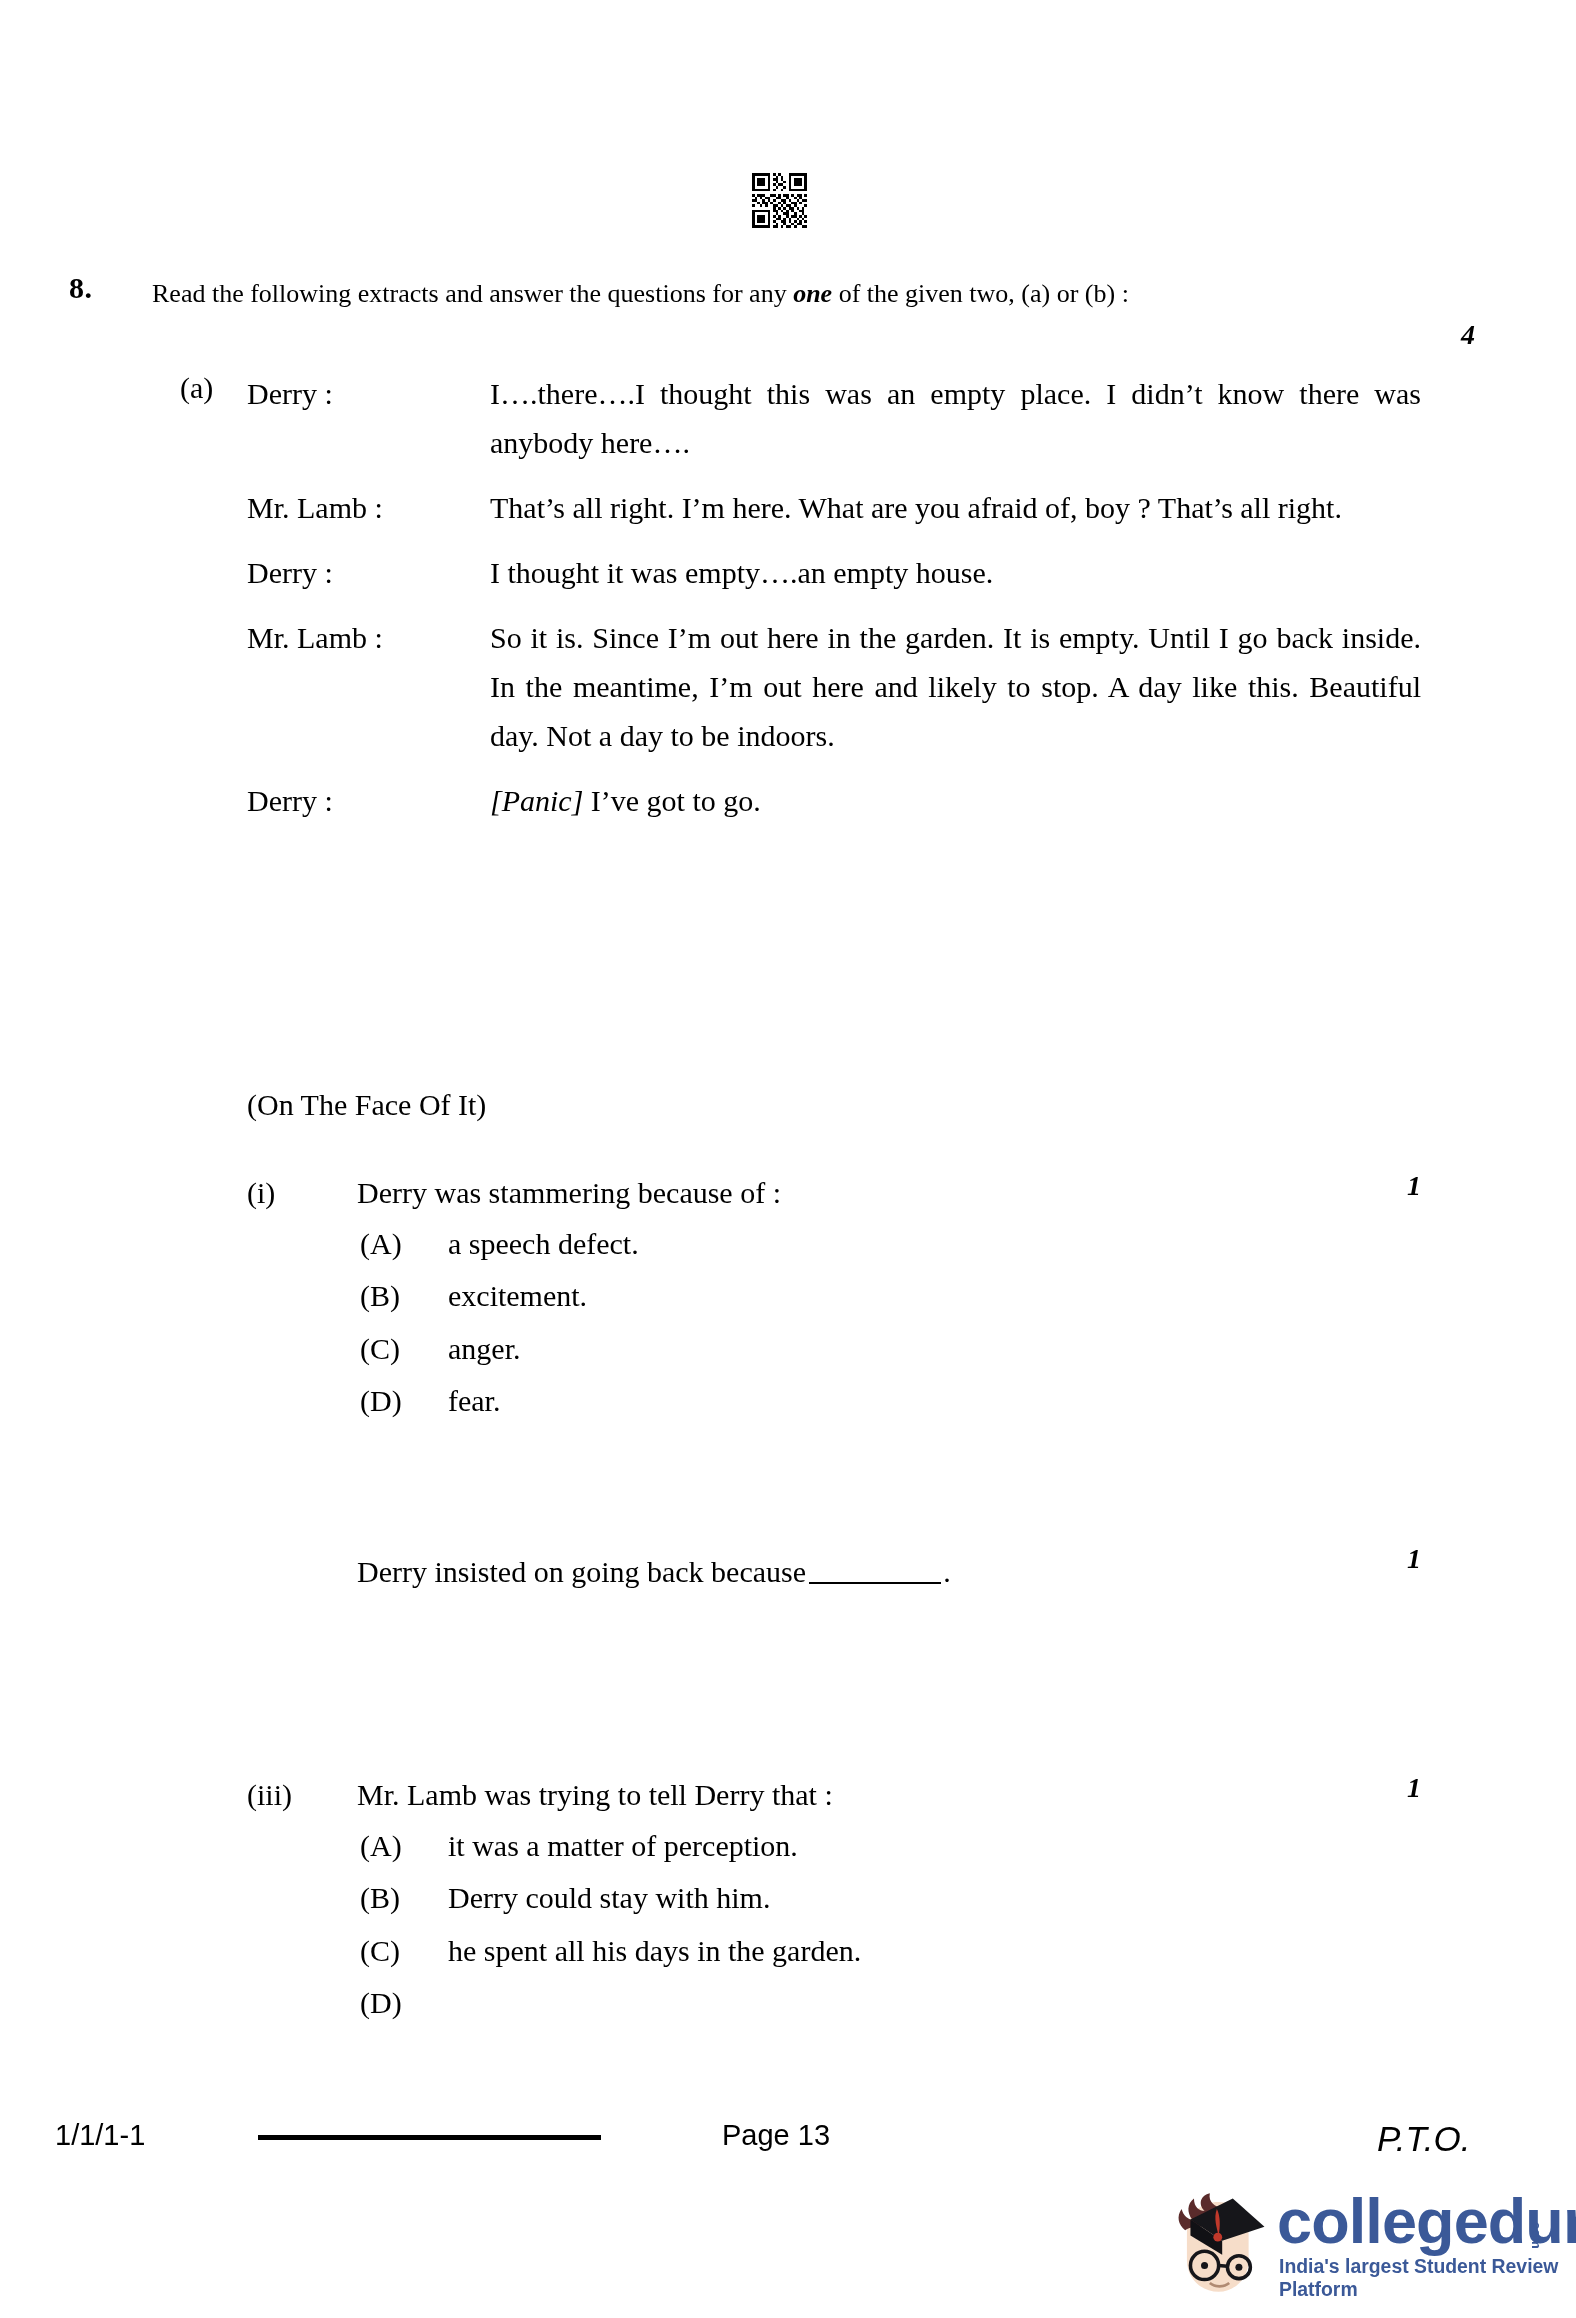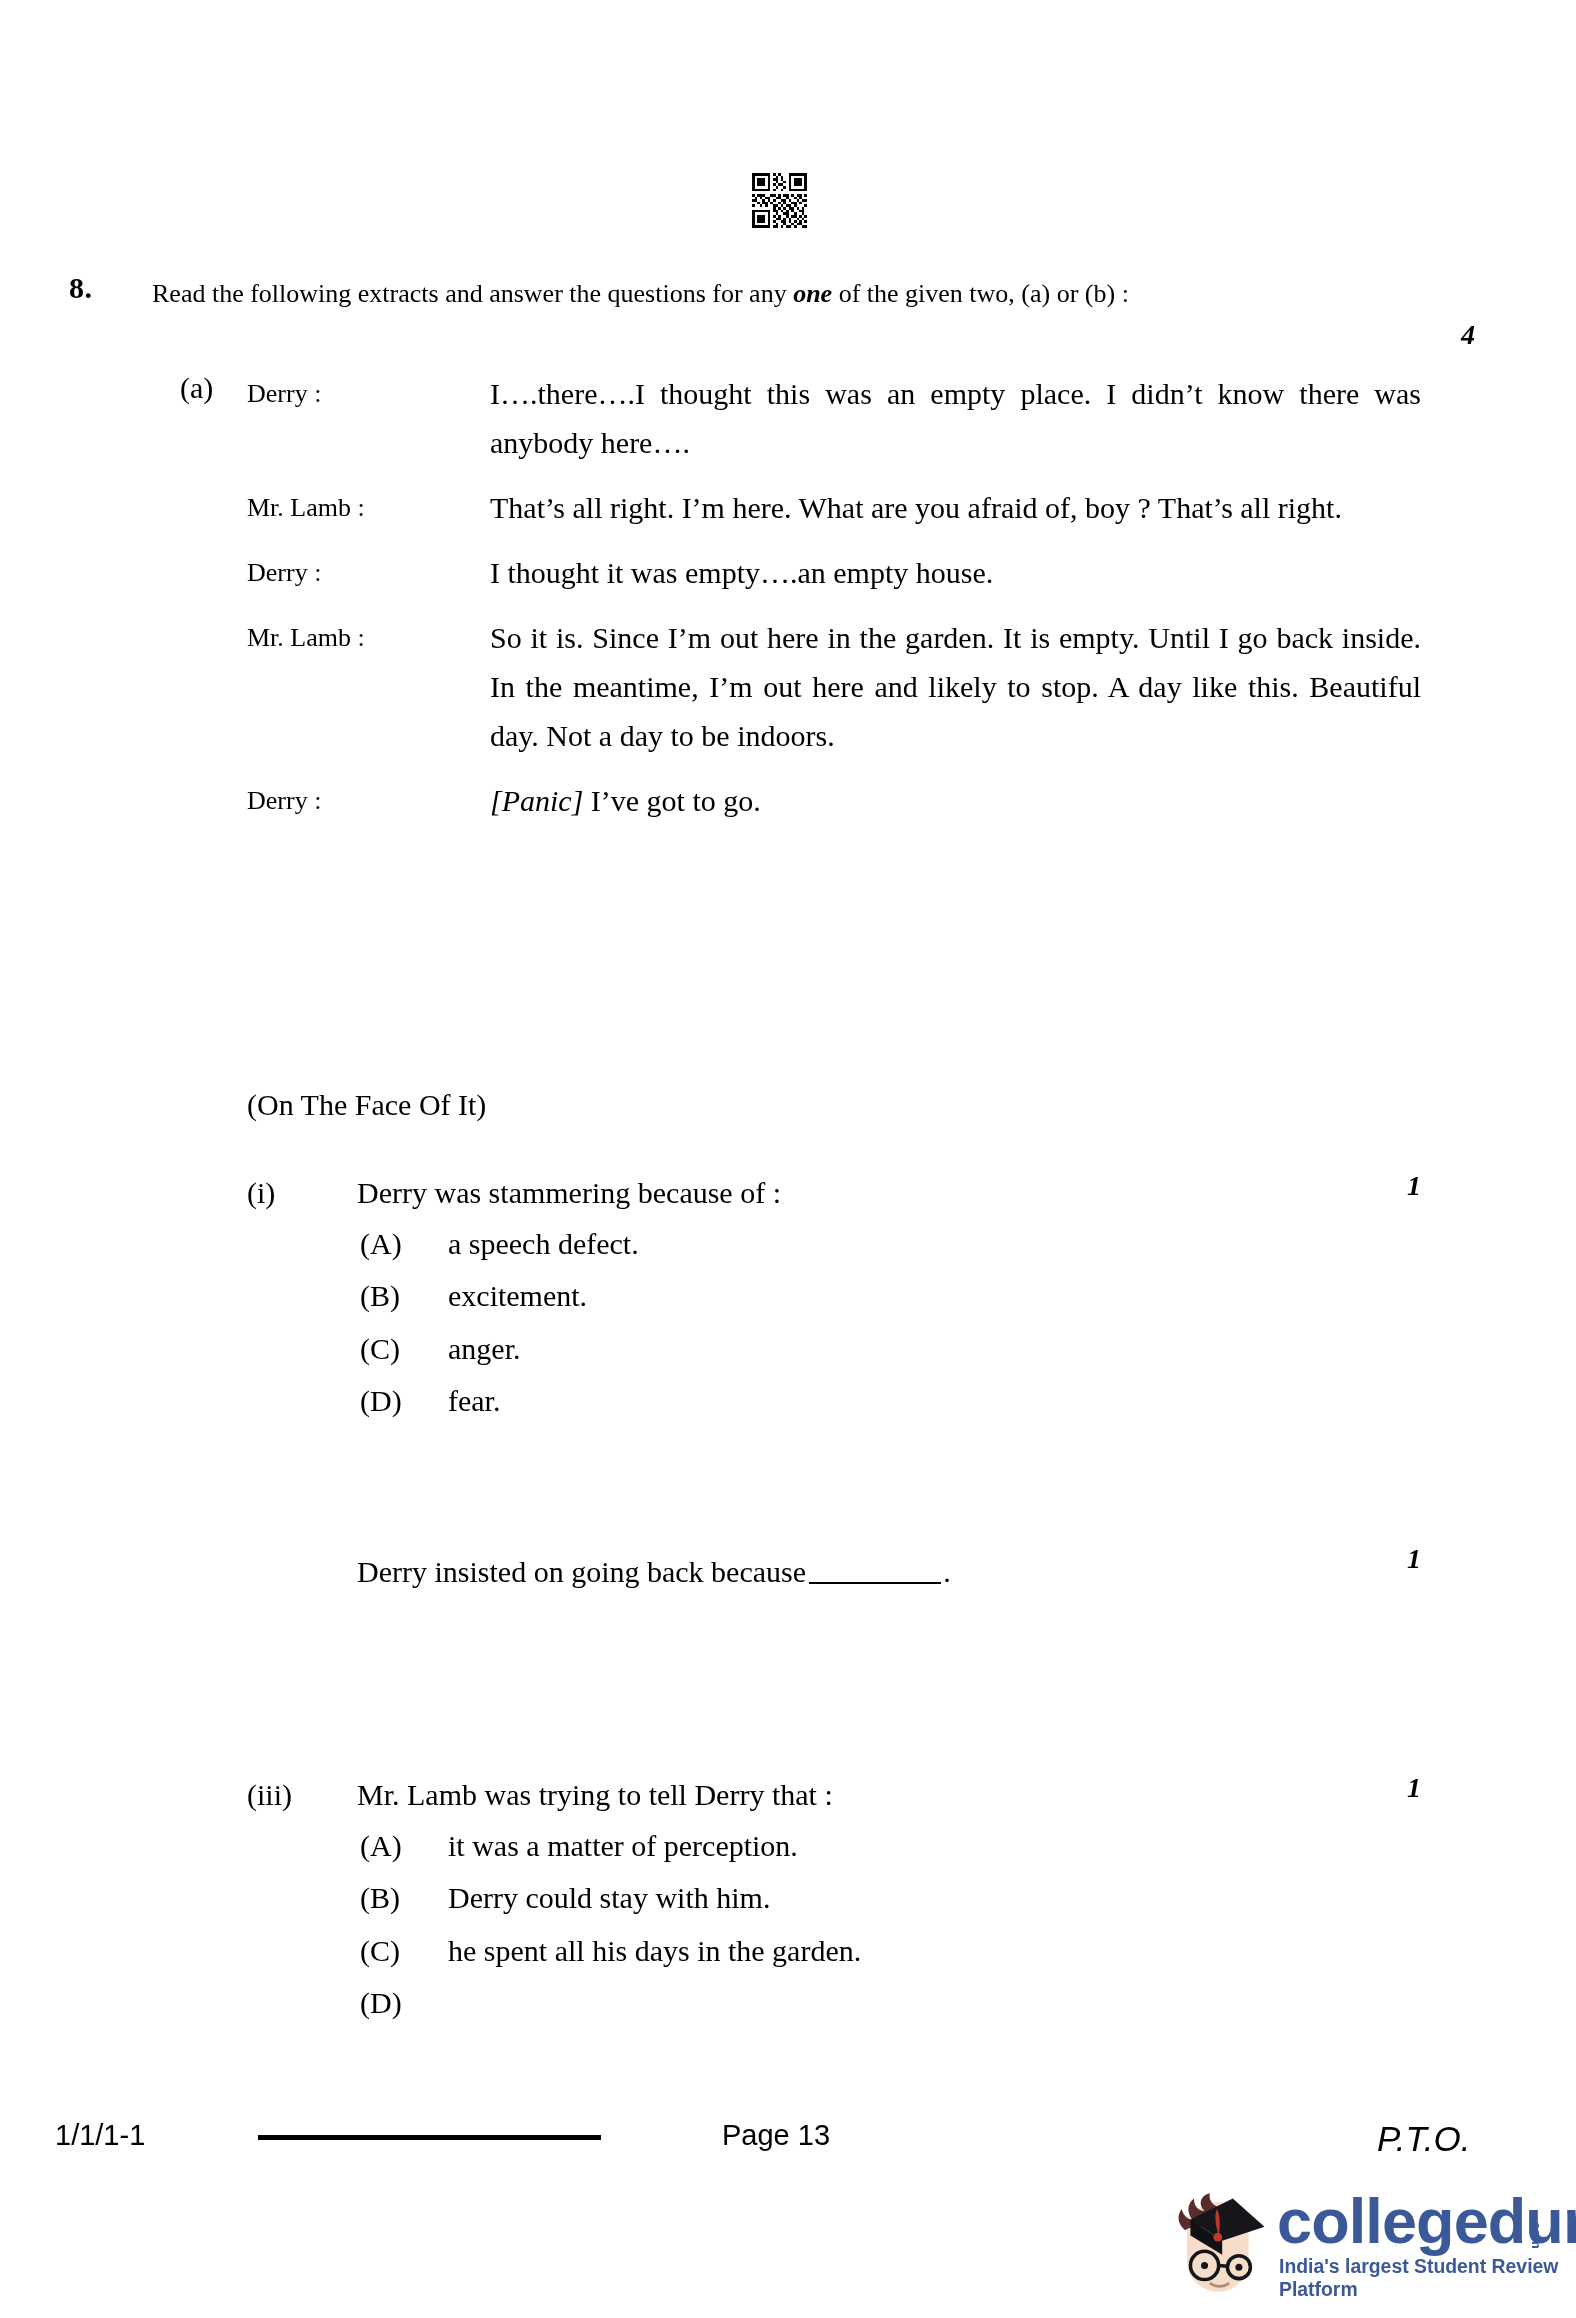--- a/index.html
+++ b/index.html
@@ -75,21 +75,21 @@
     left: 247px;
     width: 1174px;
   }
   .dlg-row {
     position: relative;
     display: flex;
     margin-bottom: 16px;
   }
   .dlg-speaker {
     flex: 0 0 243px;
-    font-size: 26px;
+    font-size: 30px;
     line-height: 49px;
     white-space: nowrap;
   }
   .dlg-text {
     flex: 1 1 auto;
     font-size: 30px;
     line-height: 49px;
     text-align: justify;
     text-align-last: left;
   }

